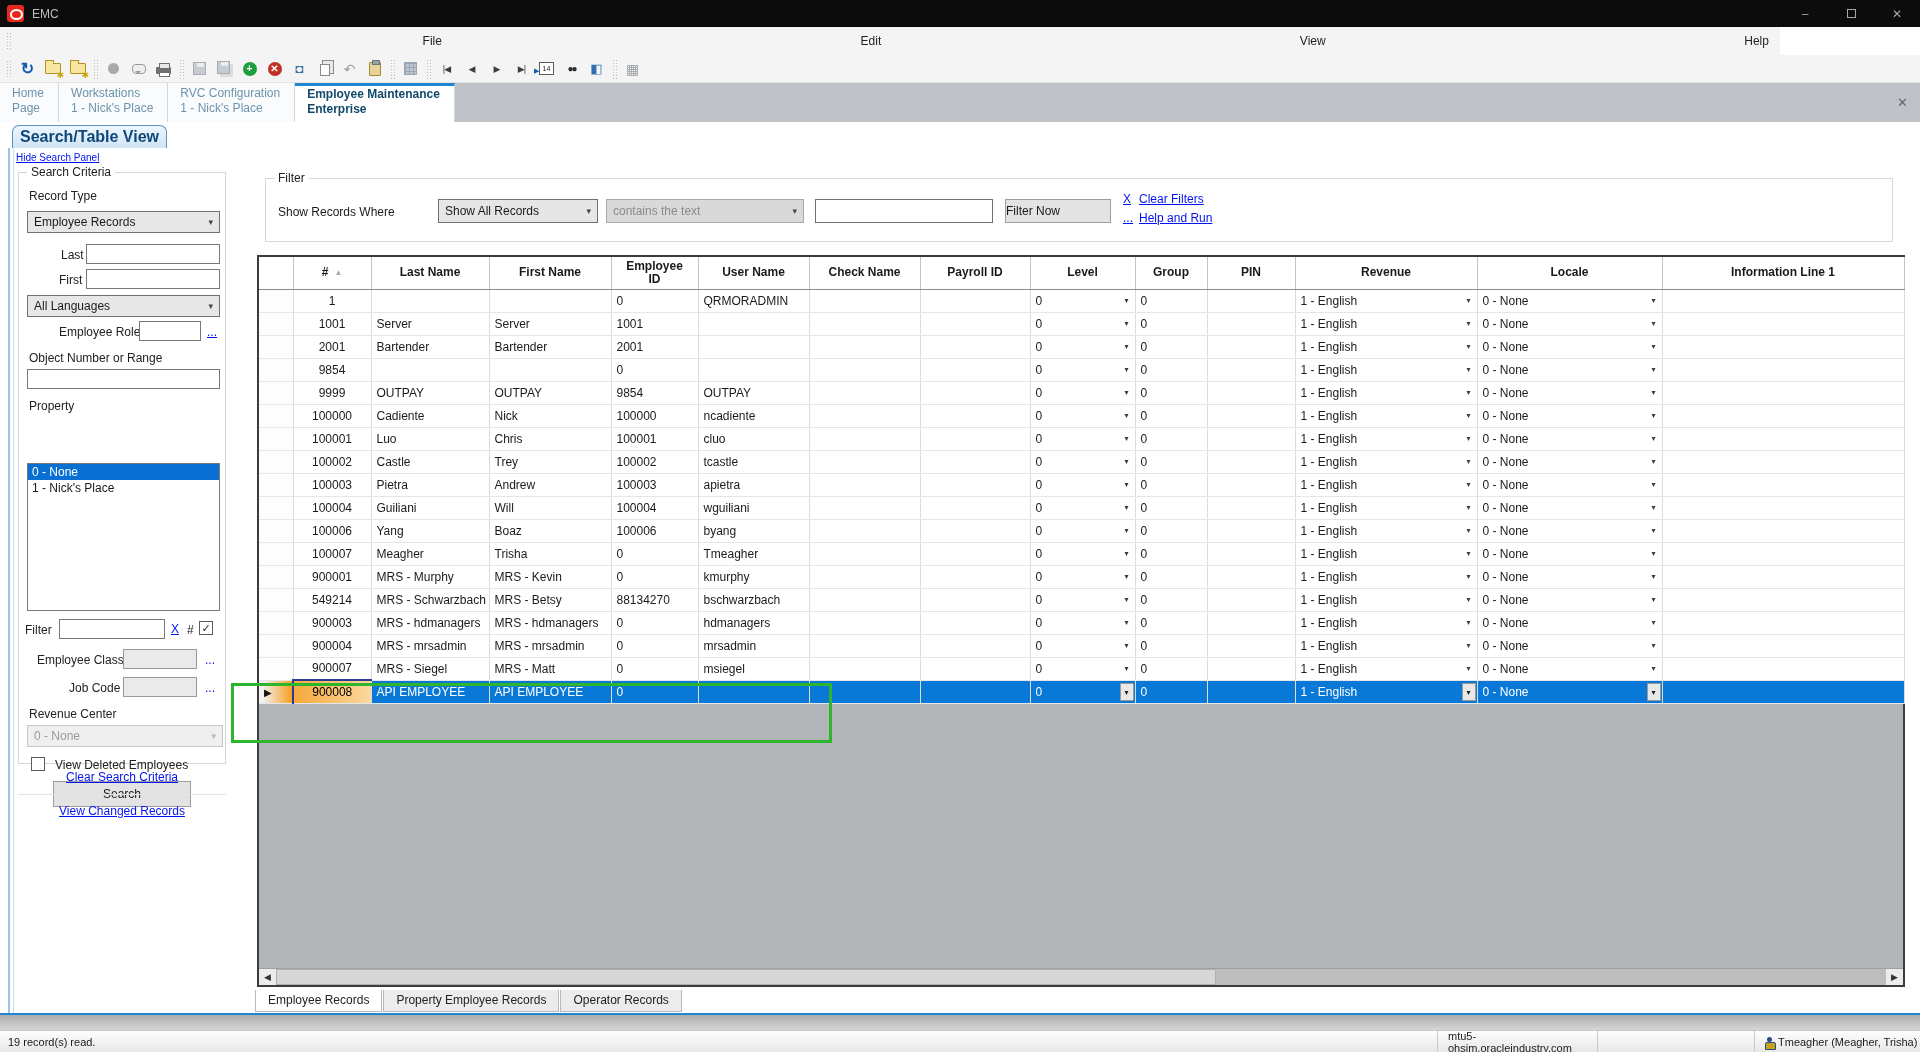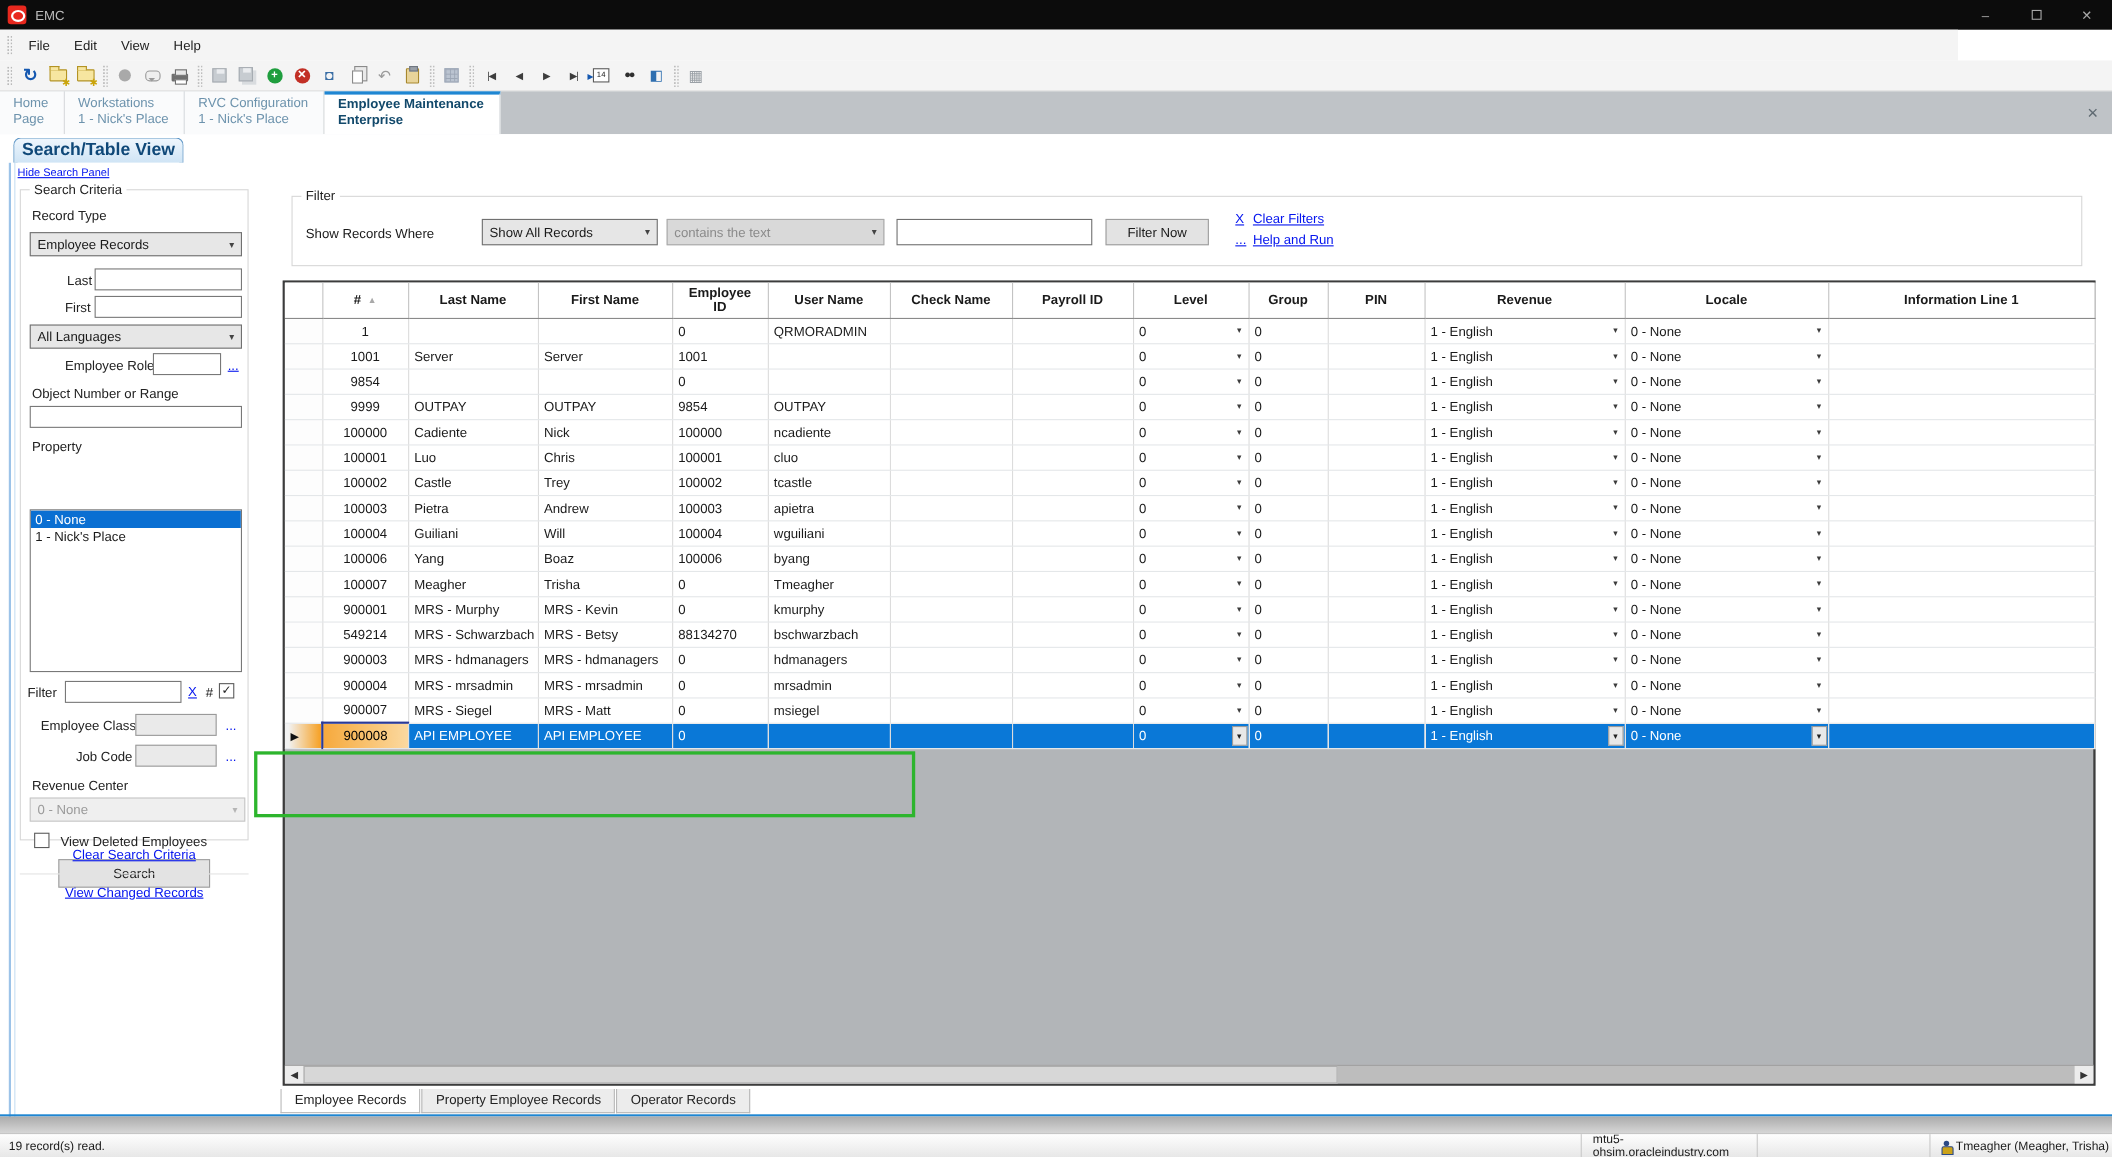--- a/index.html
+++ b/index.html
@@ -10,21 +10,21 @@
   
   #titlebar { position:absolute; left:0; top:0; width:1920px; height:27px; background:#0c0c0c; display:flex; align-items:center; }
   .oracle-icon { width:17px; height:17px; margin-left:7px; background:#e8281e; border-radius:3px; position:relative; }
   .oracle-icon::after { content:""; position:absolute; left:3px; top:4px; width:9px; height:7px; border:2px solid #fff; border-radius:50%; }
   .win-title { color:#bdbdbd; margin-left:8px; font-size:12px; }
   .win-btns { margin-left:auto; display:flex; height:100%; }
   .win-btn { width:46px; height:100%; display:flex; align-items:center; justify-content:center; color:#a8a8a8; font-size:12px; }
   .win-btn .maxbox { width:9px; height:9px; border:1px solid #a8a8a8; display:inline-block; }
 
   
-  #menubar { position:absolute; left:0; top:27px; width:1780px; height:28px; background:#f4f4f4; display:flex; align-items:center; }
+  #menubar { position:absolute; left:0; top:27px; width:1780px; height:28px; background:#f4f4f4; display:flex; align-items:center;justify-content:space-between; }
   .grip { width:5px; height:18px; margin:0 4px 0 6px; background-image:radial-gradient(#b9b9b9 34%, transparent 35%); background-size:3px 3px; }
   .menu-item { padding:4px 11px; color:#222; cursor:default; }
 
   
   #toolbar { position:absolute; left:0; top:55px; width:1920px; height:28px; background:#f4f4f4; border-bottom:1px solid #e2e2e2; display:flex; align-items:center; }
   .tool-group { display:flex; align-items:center; }
   .tbtn { width:25px; height:24px; display:flex; align-items:center; justify-content:center; position:relative; }
   .g-refresh { color:#1558b0; font-size:16px; font-weight:bold; }
   .mini-folder { width:16px; height:11px; background:#f7e6a0; border:1px solid #b39324; border-radius:1px; position:relative; }
   .mini-folder::before { content:""; position:absolute; left:-1px; top:-4px; width:7px; height:3px; background:#f7e6a0; border:1px solid #b39324; border-bottom:none; }
@@ -93,21 +93,21 @@
   .below-links { position:absolute; left:18px; width:208px; text-align:center; font-size:12px; }
   .panel-div { position:absolute; left:18px; top:664px; width:208px; height:1px; background:#e3e3e3; }
 
   
   #filterbox { left:265px; top:56px; width:1628px; height:64px; }
   .f-label { position:absolute; left:12px; top:26px; font-size:12px; }
   .f-select { position:absolute; top:20px; height:24px; border:1px solid #707070; background:#e6e6e6; font-size:12px; display:flex; align-items:center; padding:0 6px; }
   .f-select .chev { margin-left:auto; font-size:9px; color:#444; }
   .f-select.disabled { background:#d9d9d9; border-color:#a9a9a9; color:#8b8b8b; }
   .f-input { position:absolute; left:549px; top:20px; width:178px; height:24px; border:1px solid #707070; font-family:"Liberation Sans",sans-serif; }
-  .f-btn { position:absolute; left:739px; top:20px; width:94px; height:24px; background:#e3e3e3; border:1px solid #9d9d9d; text-align:center; line-height:22px; font-size:12px; }
+  .f-btn { position:absolute; left:739px; top:20px; width:106px; height:24px; background:#e3e3e3; border:1px solid #9d9d9d; text-align:left; line-height:22px; font-size:12px; }
   .f-links { position:absolute; left:855px; top:10px; font-size:12px; line-height:17px; }
   .f-links td { padding:0 4px 0 0; }
 
   
   #gridframe { position:absolute; left:257px; top:133px; width:1648px; height:732px; border:2px solid #3c3c3c; background:#b2b5b8; display:flex; flex-direction:column; }
   #gridtable { border-collapse:collapse; table-layout:fixed; width:1644px; background:#fff; font-size:12px; }
   #gridtable th { height:32px; background:#fff; font-weight:bold; font-size:12px; border-right:1px solid #c3c3c3; border-bottom:1px solid #8a8a8a; text-align:center; padding:0 2px; line-height:13px; }
   #gridtable td { height:23px; border-right:1px solid #dcdcdc; border-bottom:1px solid #e4e7e9; padding:0 5px; white-space:nowrap; overflow:hidden; }
   td.c-sel { background:#fdfdfd; padding:0 2px; }
   td.c-num { text-align:center; }
@@ -443,20 +443,36 @@
               <td></td>
               <td class="combo-cell">0<span class="cbtn">▾</span></td>
               <td>0</td>
               <td></td>
               <td class="combo-cell">1 - English<span class="cbtn">▾</span></td>
               <td class="combo-cell">0 - None<span class="cbtn">▾</span></td>
               <td></td>
             </tr>
             <tr>
               <td class="c-sel"></td>
+              <td class="c-num">2001</td>
+              <td>Bartender</td>
+              <td>Bartender</td>
+              <td>2001</td>
+              <td></td>
+              <td></td>
+              <td></td>
+              <td class="combo-cell">0<span class="cbtn">▾</span></td>
+              <td>0</td>
+              <td></td>
+              <td class="combo-cell">1 - English<span class="cbtn">▾</span></td>
+              <td class="combo-cell">0 - None<span class="cbtn">▾</span></td>
+              <td></td>
+            </tr>
+            <tr>
+              <td class="c-sel"></td>
               <td class="c-num">9854</td>
               <td></td>
               <td></td>
               <td>0</td>
               <td></td>
               <td></td>
               <td></td>
               <td class="combo-cell">0<span class="cbtn">▾</span></td>
               <td>0</td>
               <td></td>

